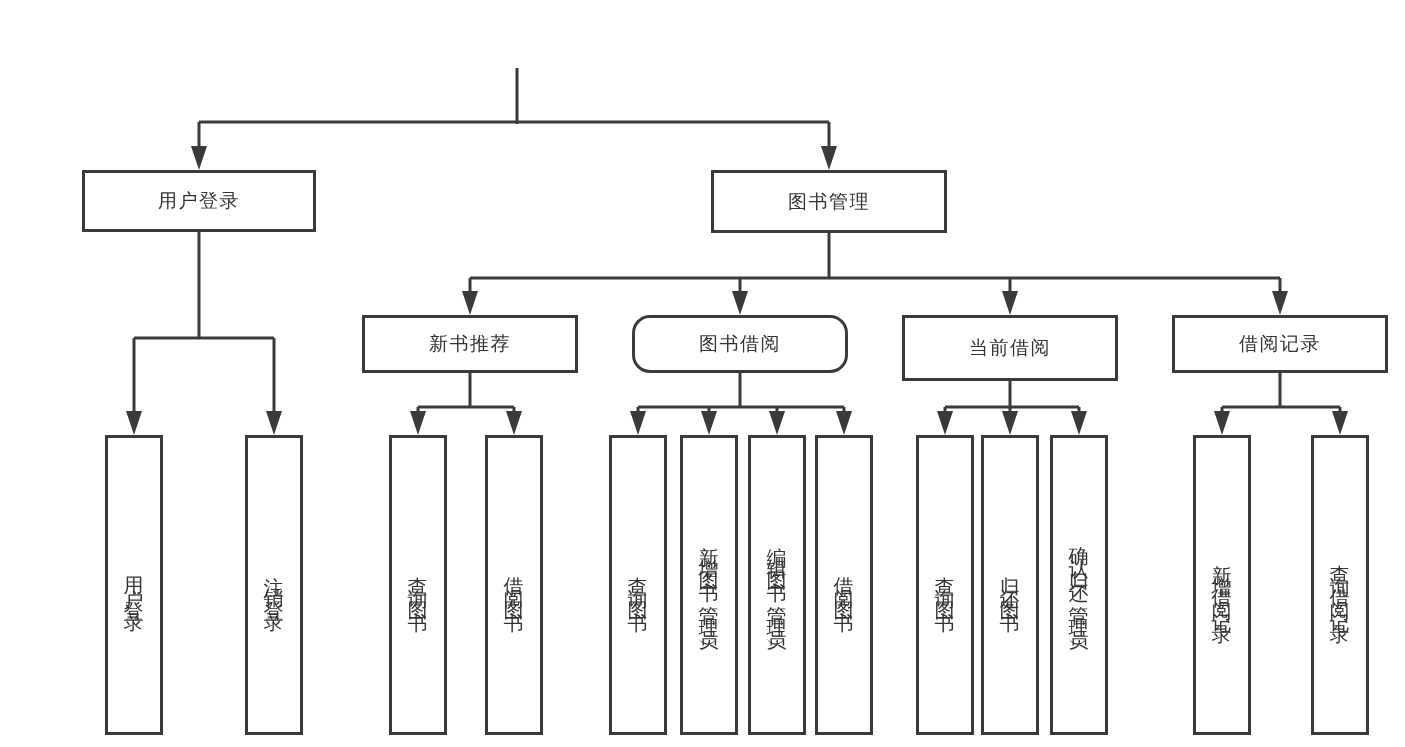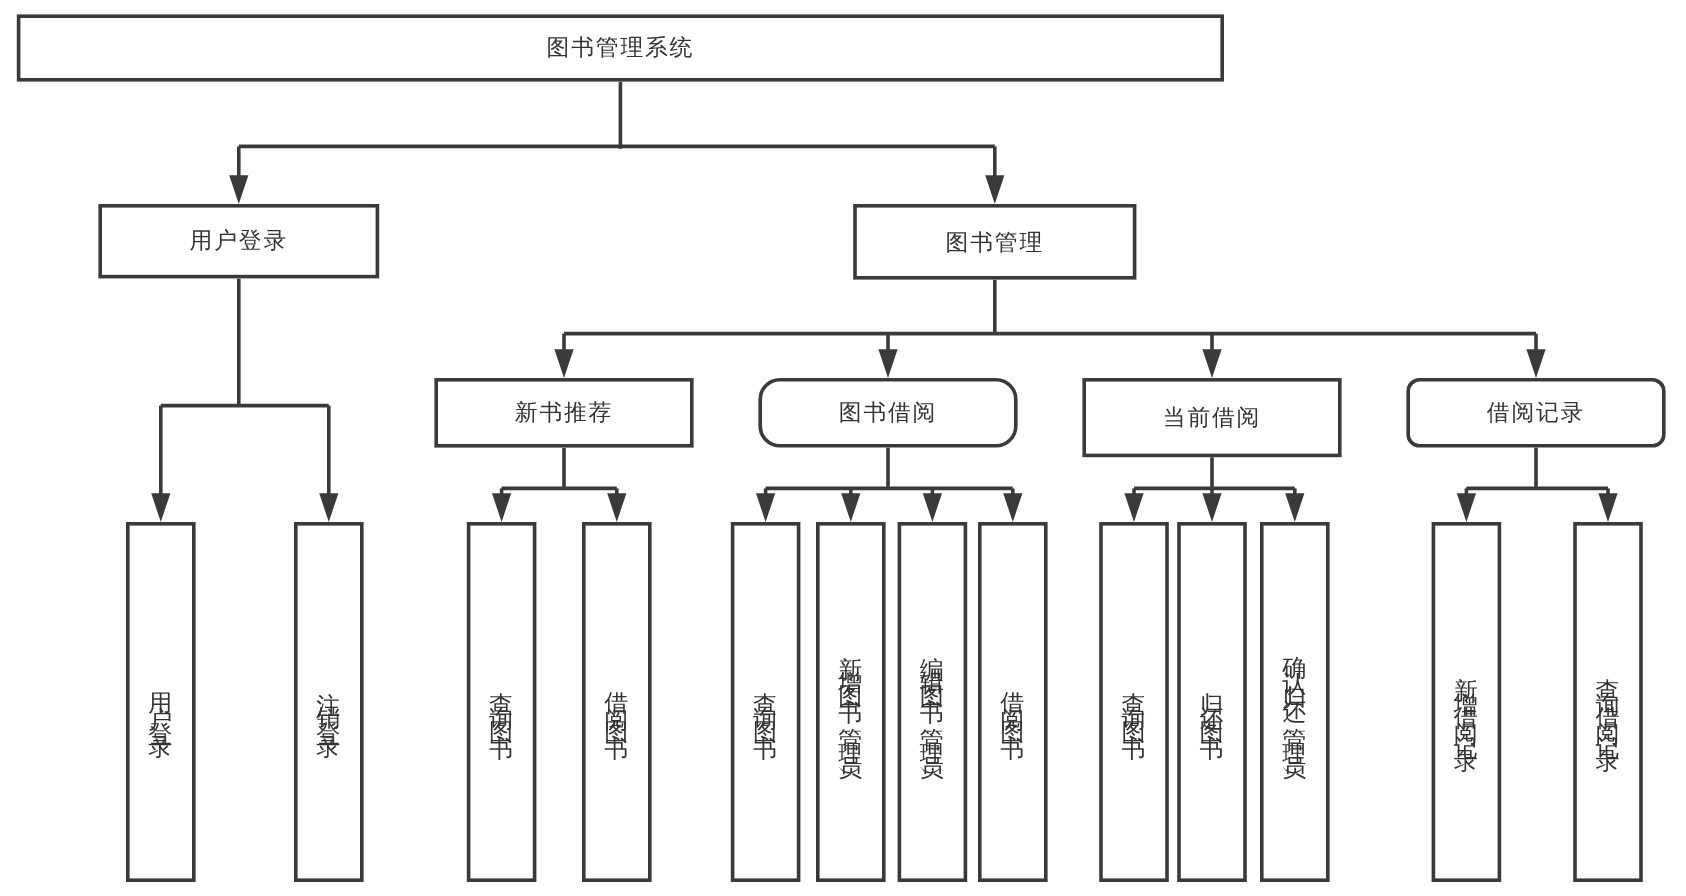--- a/index.html
+++ b/index.html
@@ -108,41 +108,38 @@
     <polygon points="1071,411 1087,411 1079,435"></polygon>
 
     <line x1="1280" y1="373" x2="1280" y2="407"></line>
     <line x1="1222" y1="407" x2="1340" y2="407"></line>
     <line x1="1222" y1="407" x2="1222" y2="415"></line>
     <line x1="1340" y1="407" x2="1340" y2="415"></line>
     <polygon points="1214,411 1230,411 1222,435"></polygon>
     <polygon points="1332,411 1348,411 1340,435"></polygon>
   </svg>
 
-  <div class="box h-box" style="left:14px; top:12px; width:1006px; height:56px;">
-    <span>图书管理系统</span>
-  </div>
 
   <div class="box h-box" style="left:82px; top:170px; width:234px; height:62px;">
     <span>用户登录</span>
   </div>
   <div class="box h-box" style="left:711px; top:170px; width:236px; height:63px;justify-content:center;">
     <span>图书管理</span>
   </div>
 
   <div class="box h-box" style="left:362px; top:315px; width:216px; height:58px;justify-content:center;">
     <span>新书推荐</span>
   </div>
   <div class="box h-box" style="left:632px; top:315px; width:216px; height:58px;border-radius:18px;">
     <span>图书借阅</span>
   </div>
   <div class="box h-box" style="left:902px; top:315px; width:216px; height:66px;">
     <span>当前借阅</span>
   </div>
-  <div class="box h-box" style="left:1172px; top:315px; width:216px; height:58px;border-radius:11px;">
+  <div class="box h-box" style="left:1172px; top:315px; width:216px; height:58px;">
     <span>借阅记录</span>
   </div>
 
   <div class="box v-box" style="left:105px; top:435px; width:58px; height:300px;">
     <span>用户登录</span>
   </div>
   <div class="box v-box" style="left:245px; top:435px; width:58px; height:300px;">
     <span>注销登录</span>
   </div>
 

